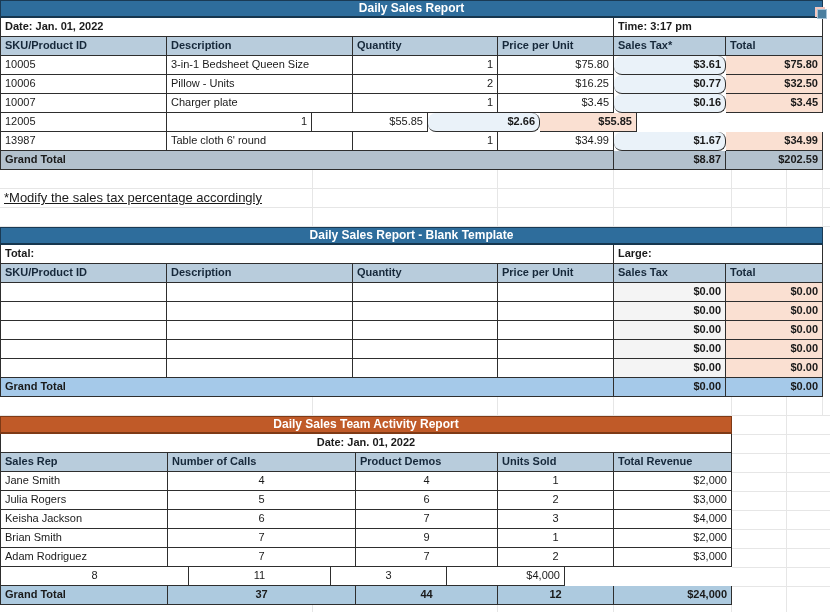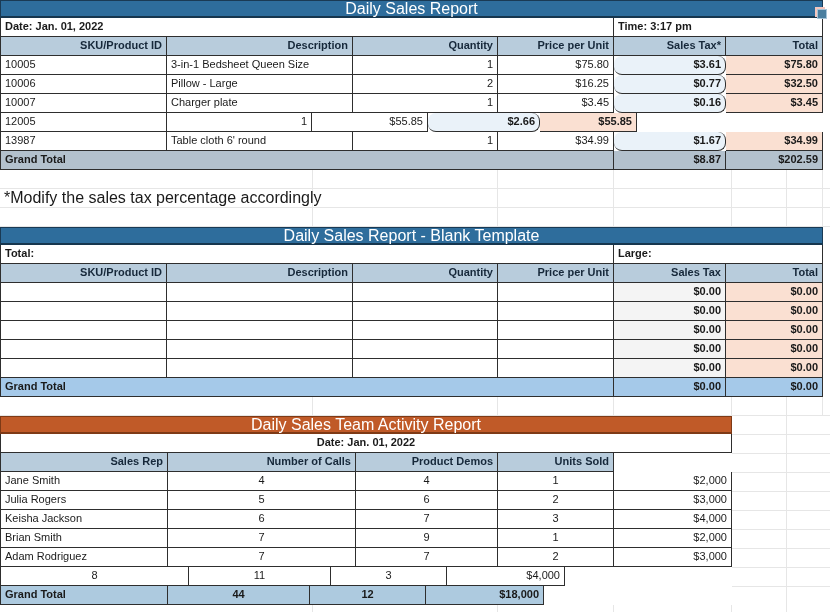--- a/index.html
+++ b/index.html
@@ -3,52 +3,52 @@
 <meta charset="utf-8">
 <style>
   html,body{margin:0;padding:0;background:#fff;}
   .sheet{
     position:relative;width:830px;height:612px;background:#ffffff;
     font-family:"Liberation Sans",sans-serif;color:#1a1a1a;overflow:hidden;
   }
   
   .ttl{
     box-sizing:border-box;height:18px;line-height:15px;text-align:center;
-    color:#ffffff;font-size:16px;font-weight:normal;
+    color:#ffffff;font-size:12px;font-weight:bold;
     border:1px solid #1a3a54;border-bottom:2px solid #16364e;
   }
   .ttl.blue{background:#2E6D9C;width:823px;}
   .ttl.orange{background:#C05A28;border-color:#7e3a16;width:732px;}
   .row{display:flex;height:19px;border-left:1px solid #2e2e2e;box-sizing:border-box;}
   .c{
     box-sizing:border-box;height:19px;line-height:17px;font-size:11px;
     padding:0 4px;white-space:nowrap;overflow:hidden;
     border-right:1px solid #2e2e2e;border-bottom:1px solid #2e2e2e;background:#fff;
   }
   .b{font-weight:bold;}
   .r{text-align:right;}
   .ctr{text-align:center;}
-  .hd{background:#B8CCDC;font-weight:bold;text-align:right;color:#16283a;}
+  .hd{background:#B8CCDC;font-weight:bold;text-align:left;color:#16283a;}
   
   .w0{width:166px}.w1{width:186px}.w2{width:145px}.w3{width:116px}.w4{width:112px}.w5{width:97px}
   .wdate{width:613px}.wtime{width:209px}
   
   .t0{width:167px}.t1{width:188px}.t2{width:142px}.t3{width:116px}.t4{width:118px}
   .tdate{width:731px}
   
   .tax1{background:#EAF2F9;font-weight:bold;border-radius:8px;}
   .tax2{background:#F4F4F4;font-weight:bold;}
   .tot{background:#FAE0D2;font-weight:bold;}
   .gt1 .c{background:#B3C1CD;font-weight:bold;}
   .gt2 .c{background:#A5C9E9;font-weight:bold;}
   .gt3 .c{background:#ADCADF;font-weight:bold;}
   
   .gap{position:relative;width:830px;}
   .gaprow{height:19px;border-bottom:1px solid #e6e6e6;box-sizing:border-box;position:relative;z-index:1;}
-  .notecell{font-size:16px;line-height:18px;padding:0 4px;}
+  .notecell{font-size:13px;line-height:18px;padding:0 4px;text-decoration:underline;}
   .vl{position:absolute;top:0;bottom:0;width:1px;background:#e6e6e6;z-index:0;}
   .side-grid{
     position:absolute;left:732px;top:416px;width:98px;height:189px;
     background:repeating-linear-gradient(to bottom,transparent 0 18px,#e6e6e6 18px 19px);
   }
   .side-grid .vl{background:#e6e6e6;}
   .handle{
     position:absolute;left:817px;top:9px;width:8px;height:8px;
     background:#4A7FA0;border:1px solid #a6c4d9;box-shadow:-2px -2px 0 #f3c6be;
   }
@@ -75,21 +75,21 @@
     <div class="row">
       <div class="c w0">10005</div>
       <div class="c w1">3-in-1 Bedsheet Queen Size</div>
       <div class="c w2 r">1</div>
       <div class="c w3 r">$75.80</div>
       <div class="c w4 r tax1">$3.61</div>
       <div class="c w5 r tot">$75.80</div>
     </div>
     <div class="row">
       <div class="c w0">10006</div>
-      <div class="c w1">Pillow - Large</div>
+      <div class="c w1">Pillow - Units</div>
       <div class="c w2 r">2</div>
       <div class="c w3 r">$16.25</div>
       <div class="c w4 r tax1">$0.77</div>
       <div class="c w5 r tot">$32.50</div>
     </div>
     <div class="row">
       <div class="c w0">10007</div>
       <div class="c w1">Charger plate</div>
       <div class="c w2 r">1</div>
       <div class="c w3 r">$3.45</div>
@@ -204,20 +204,21 @@
   <section>
     <div class="ttl orange">Daily Sales Team Activity Report</div>
     <div class="row">
       <div class="c b ctr tdate">Date: Jan. 01, 2022</div>
     </div>
     <div class="row">
       <div class="c hd t0">Sales Rep</div>
       <div class="c hd t1">Number of Calls</div>
       <div class="c hd t2">Product Demos</div>
       <div class="c hd t3">Units Sold</div>
+      <div class="c hd t4">Total Revenue</div>
     </div>
     <div class="row">
       <div class="c t0">Jane Smith</div>
       <div class="c t1 ctr">4</div>
       <div class="c t2 ctr">4</div>
       <div class="c t3 ctr">1</div>
       <div class="c t4 r">$2,000</div>
     </div>
     <div class="row">
       <div class="c t0">Julia Rogers</div>
@@ -248,23 +249,24 @@
       <div class="c t4 r">$3,000</div>
     </div>
     <div class="row">
       <div class="c t1 ctr">8</div>
       <div class="c t2 ctr">11</div>
       <div class="c t3 ctr">3</div>
       <div class="c t4 r">$4,000</div>
     </div>
     <div class="row gt3">
       <div class="c t0">Grand Total</div>
+      <div class="c t1 ctr">37</div>
       <div class="c t2 ctr">44</div>
       <div class="c t3 ctr">12</div>
-      <div class="c t4 r">$18,000</div>
+      <div class="c t4 r">$24,000</div>
     </div>
   </section>
 
   <div class="side-grid">
     <i class="vl" style="left:54px"></i>
   </div>
 
   <div class="gap" style="height:7px">
     <i class="vl" style="left:312px"></i>
     <i class="vl" style="left:497px"></i>

